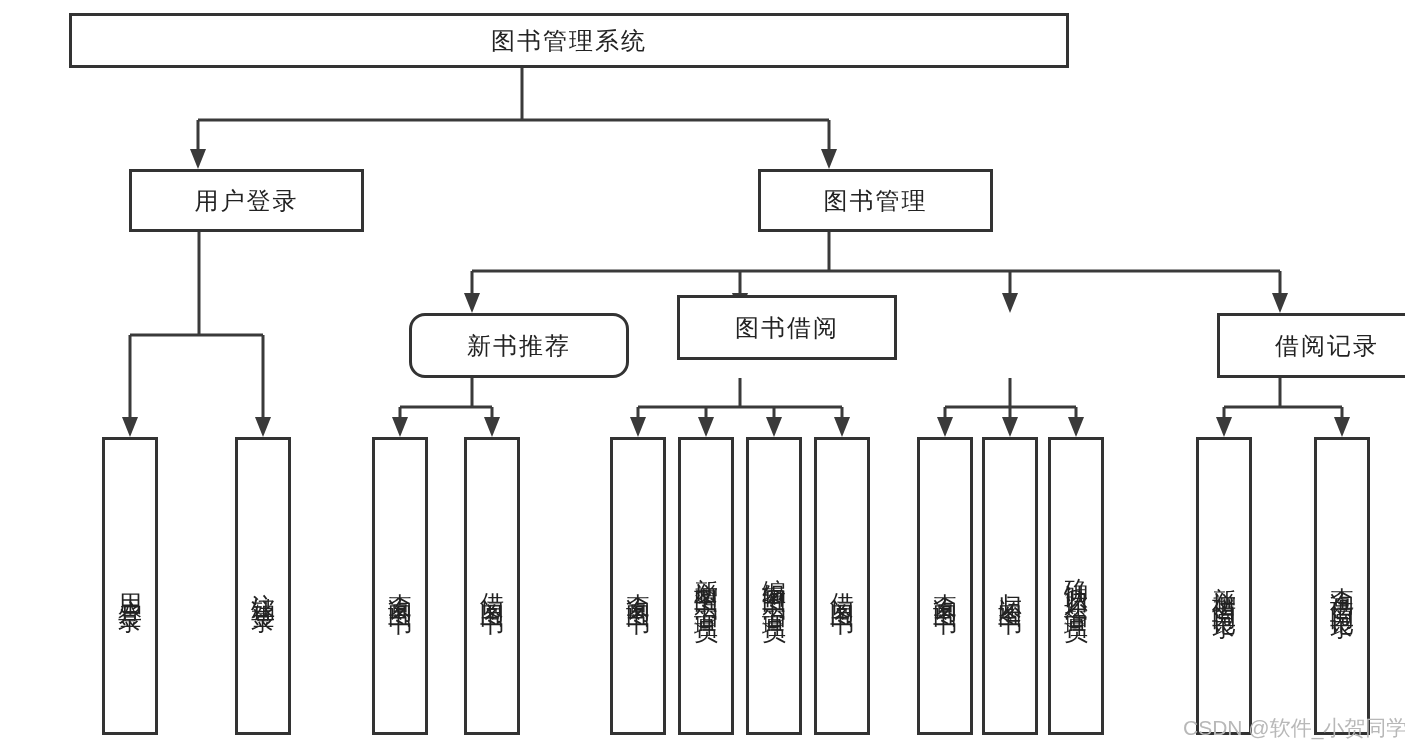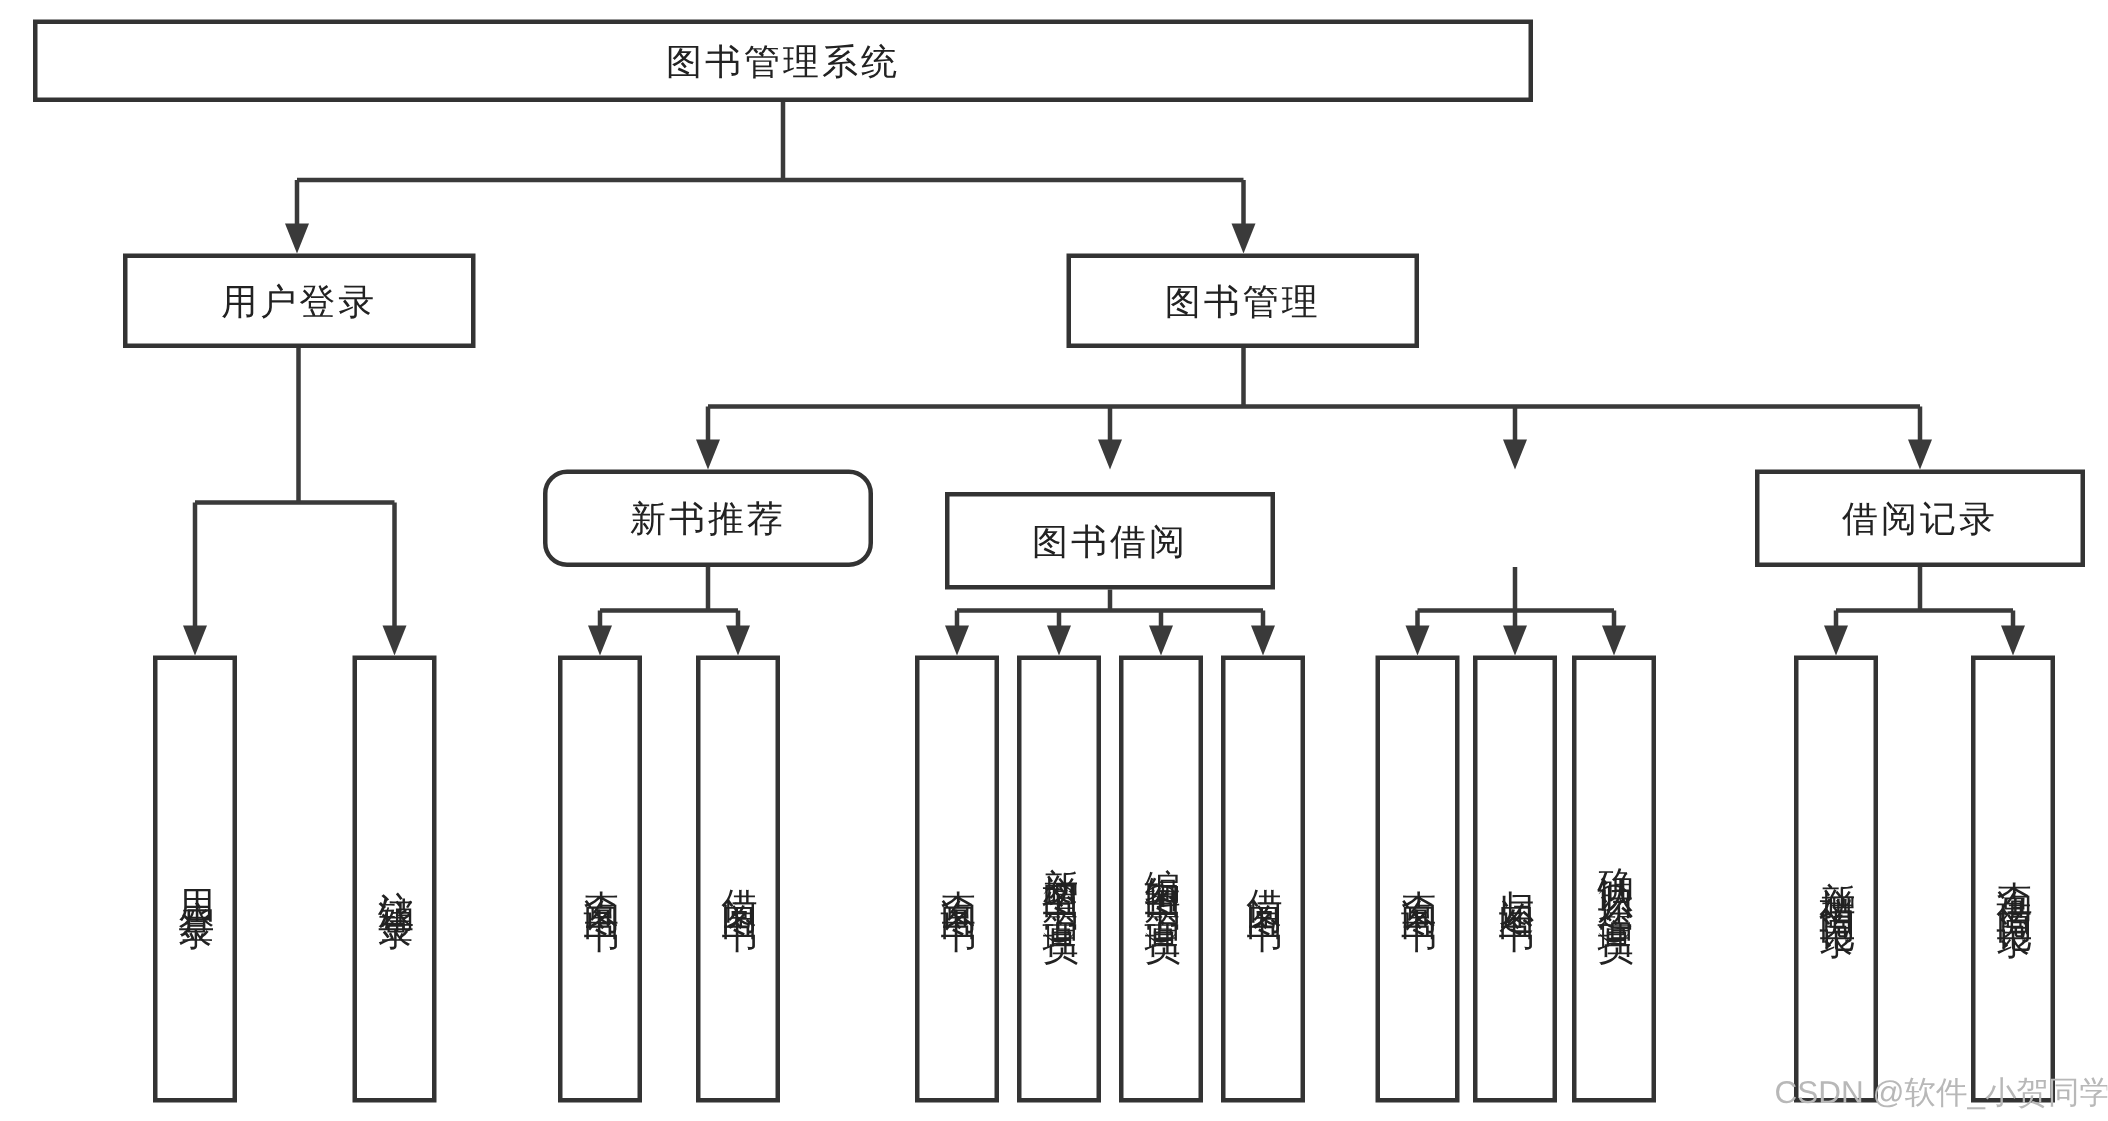--- a/index.html
+++ b/index.html
@@ -29,37 +29,38 @@
     display: flex;
     align-items: center;
     justify-content: center;
     color: #222222;
     z-index: 2;
   }
   .hnode {
     font-size: 24px;
     letter-spacing: 2px;
     text-align: right;
+    margin-left: 47px;
   }
   .leaf span {
     writing-mode: vertical-rl;
     text-orientation: mixed;
     font-size: 24px;
     letter-spacing: 6px;
     line-height: 1;
     color: #222222;
   }
   
   .n-root   { left: 22px;   top: 13px;  width: 1000px; height: 55px; }
   
   .n-login  { left: 82px;   top: 169px; width: 235px;  height: 63px; }
   .n-mgmt   { left: 711px;  top: 169px; width: 235px;  height: 63px; }
   
   .n-new    { left: 362px;  top: 313px; width: 220px;  height: 65px; border-radius: 16px; }
-  .n-borrow { left: 630px;  top: 328px; width: 220px;  height: 65px; }
+  .n-borrow { left: 630px;  top: 295px; width: 220px;  height: 65px; }
   .n-cur    { left: 900px;  top: 313px; width: 220px;  height: 65px; }
   .n-rec    { left: 1170px; top: 313px; width: 220px;  height: 65px; }
   
   .leaf { top: 437px; width: 56px; height: 298px; }
   .lf-1  { left: 102px; }
   .lf-2  { left: 235px; }
   .lf-3  { left: 372px; }
   .lf-4  { left: 464px; }
   .lf-5  { left: 610px; }
   .lf-6  { left: 678px; }

